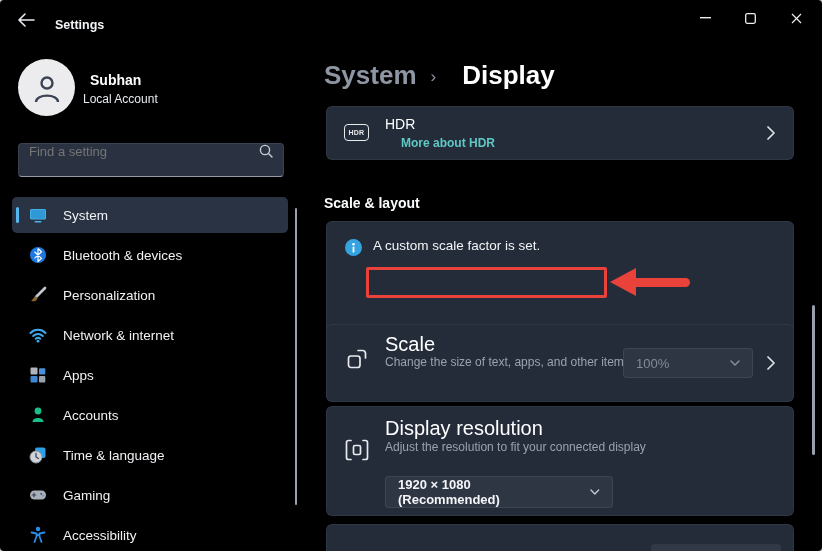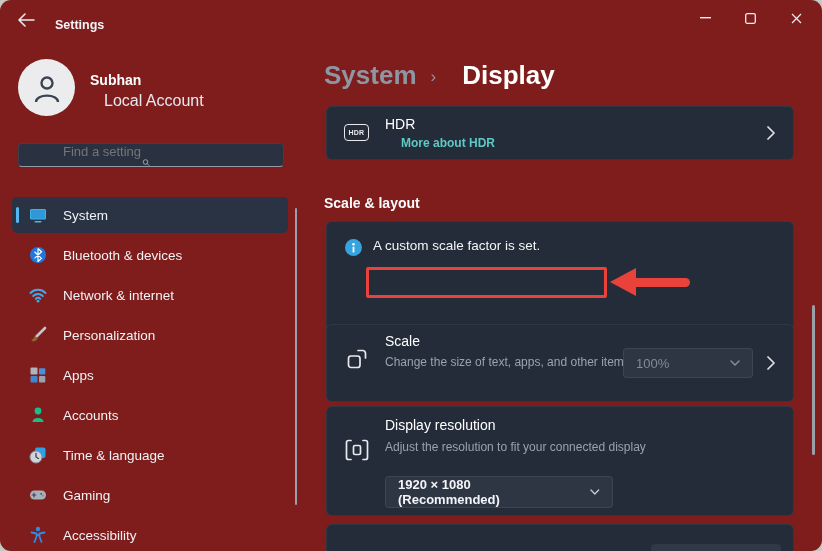--- a/index.html
+++ b/index.html
@@ -1,32 +1,32 @@
 <!DOCTYPE html>
 <html><head>
 <meta charset="utf-8">
 <style>
   * { margin:0; padding:0; box-sizing:border-box; }
   html,body { width:822px; height:551px; background:#c9c9c3; font-family:"Liberation Sans",sans-serif; }
   .window {
-    position:relative; width:822px; height:551px; background:#7f1d1d;
-    border-radius:11px; overflow:hidden; color:#fff;
+    position:relative; width:822px; height:551px; background:#000000;
+    border-radius:4px; overflow:hidden; color:#fff;
   }
   
   .titlebar { position:absolute; top:0; left:0; width:100%; height:36px; }
   .back-btn { position:absolute; left:17px; top:13px; width:18px; height:14px; cursor:pointer; }
   .app-title { position:absolute; left:55px; top:18px; font-size:12.5px; font-weight:700; color:#f2f4f7; }
   .win-btn { position:absolute; top:8px; width:34px; height:20px; display:flex; align-items:center; justify-content:center; }
   .btn-min { left:688px; } .btn-max { left:733px; } .btn-close { left:779px; }
   
   .avatar { position:absolute; left:18px; top:59px; width:57px; height:57px; border-radius:50%; background:#ececef; display:flex; align-items:center; justify-content:center; }
   .user-name { position:absolute; left:90px; top:72px; font-size:14px; font-weight:700; color:#ffffff; }
-  .user-sub  { position:absolute; left:104px; top:92px; font-size:16px; color:#e6e9ee; }
-  .searchbox { position:absolute; left:18px; top:143px; width:266px; height:24px; background:#2a3241;
-    border:1px solid #39404f; border-bottom:1.5px solid #959ba6; border-radius:4px; display:flex; align-items:center;flex-direction:column; }
+  .user-sub  { position:absolute; left:83px; top:92px; font-size:12px; color:#e6e9ee; }
+  .searchbox { position:absolute; left:18px; top:143px; width:266px; height:34px; background:#2a3241;
+    border:1px solid #39404f; border-bottom:1.5px solid #959ba6; border-radius:4px; display:flex; align-items:flex-start; }
   .searchbox input { flex:1; background:transparent; border:none; outline:none; color:#c7ccd5;
     font-size:13px; padding:0 10px; font-family:"Liberation Sans",sans-serif; }
   .search-glyph { margin-right:10px; }
   .nav { position:absolute; left:12px; top:197px; width:276px; }
   .nav-item { position:relative; height:36px; margin-bottom:4px; border-radius:5px; display:flex; align-items:center; cursor:pointer; }
   .nav-item.selected { background:#2a3343; }
   .nav-pill { position:absolute; left:4px; top:10px; width:3px; height:16px; border-radius:2px; background:#55b6f0; }
   .nav-icon { width:18px; height:18px; margin-left:17px; flex:0 0 auto; }
   .nav-label { margin-left:16px; font-size:13.5px; color:#f0f2f5; }
   .side-scroll { position:absolute; left:295px; top:208px; width:2px; height:297px; background:#9aa0aa; border-radius:2px; }
@@ -48,21 +48,21 @@
   .info-glyph { position:absolute; left:18px; top:17px; width:17px; height:17px; border-radius:50%; background:#35a3e0;
     display:flex; align-items:center; justify-content:center; }
   .info-msg { position:absolute; left:46px; top:16px; font-size:13.5px; color:#f2f4f6; }
   .info-link { position:absolute; left:46px; top:53px; font-size:14px; color:#92cfe8; cursor:pointer; }
   .hl-box { position:absolute; left:366px; top:267px; width:241px; height:31px; border:3px solid #e8423b; border-radius:2px; pointer-events:none; }
   .arrow-anno { position:absolute; left:610px; top:267px; width:80px; height:30px; display:flex; align-items:center; }
   .arrow-head { width:0; height:0; border-top:14px solid transparent; border-bottom:14px solid transparent; border-right:26px solid #e8423b; }
   .arrow-tail { width:54px; height:9px; background:#e8423b; border-radius:0 5px 5px 0; }
   .card-scale { top:324px; height:78px; }
   .card-icon { position:absolute; left:18px; }
-  .card-title { position:absolute; left:58px; font-size:14px; color:#fff; }
+  .card-title { position:absolute; left:58px; font-size:20px; color:#fff; }
   .card-desc { position:absolute; left:58px; width:250px; font-size:12px; line-height:18px; color:#9aa2af; }
   .dropdown { position:absolute; height:30px; background:#2e3644; border:1px solid rgba(255,255,255,0.08);
     border-radius:4px; display:flex; align-items:center; justify-content:space-between; padding:8px 12px; cursor:pointer;gap:21px; }
   .dd-scale { left:296px; top:23px; width:130px; }
   .dd-scale .dd-value { color:#848b97; }
   .dd-value { font-size:13px; }
   .card-res { top:406px; height:110px; }
   .dd-res { left:58px; top:69px; width:228px; height:32px; }
   .dd-res .dd-value { color:#f3f5f8; font-weight:600; }
   .card-partial { top:524px; height:30px; border-radius:6px 6px 0 0; }
@@ -127,33 +127,33 @@
     </div>
     <div class="nav-item">
       <svg class="nav-icon" viewBox="0 0 18 18">
         <circle cx="9" cy="9" r="8" fill="#1d78e0"></circle>
         <path d="M9 2.5 L12.5 5.8 L5.5 12.4 M5.5 5.8 L12.5 12.4 L9 15.5 L9 2.5" stroke="#fff" stroke-width="1.2" fill="none" stroke-linejoin="round"></path>
       </svg>
       <span class="nav-label">Bluetooth &amp; devices</span>
     </div>
     <div class="nav-item">
       <svg class="nav-icon" viewBox="0 0 18 18">
+        <path d="M16 2 L7 11" stroke="#c2c7cf" stroke-width="2.6" stroke-linecap="round"></path>
+        <path d="M6.8 10.2 C4.5 10.8 4.2 13.2 2.2 14.8 C4.8 16 7.8 15 8.6 12.2 Z" fill="#8a672f"></path>
+      </svg>
+      <span class="nav-label">Personalization</span>
+    </div>
+    <div class="nav-item">
+      <svg class="nav-icon" viewBox="0 0 18 18">
         <path d="M1.5 7 C5.5 2.8 12.5 2.8 16.5 7" stroke="#3fa9ec" stroke-width="2" fill="none" stroke-linecap="round"></path>
         <path d="M4.2 10 C7 7.2 11 7.2 13.8 10" stroke="#3fa9ec" stroke-width="2" fill="none" stroke-linecap="round"></path>
         <path d="M6.8 12.8 C8.1 11.6 9.9 11.6 11.2 12.8" stroke="#3fa9ec" stroke-width="2" fill="none" stroke-linecap="round"></path>
         <circle cx="9" cy="15.2" r="1.4" fill="#3fa9ec"></circle>
       </svg>
       <span class="nav-label">Network &amp; internet</span>
-    </div>
-    <div class="nav-item">
-      <svg class="nav-icon" viewBox="0 0 18 18">
-        <path d="M16 2 L7 11" stroke="#c2c7cf" stroke-width="2.6" stroke-linecap="round"></path>
-        <path d="M6.8 10.2 C4.5 10.8 4.2 13.2 2.2 14.8 C4.8 16 7.8 15 8.6 12.2 Z" fill="#8a672f"></path>
-      </svg>
-      <span class="nav-label">Personalization</span>
     </div>
     <div class="nav-item">
       <svg class="nav-icon" viewBox="0 0 18 18">
         <rect x="1.5" y="1.5" width="7" height="7" rx="1" fill="#aeb4bd"></rect>
         <rect x="9.8" y="3.2" width="6.5" height="5.3" rx="1" fill="#5c6activ470" fill-opacity="0"></rect>
         <rect x="10" y="2.2" width="6.3" height="6.3" rx="1" fill="#4a90d9"></rect>
         <rect x="1.5" y="10" width="7" height="6.5" rx="1" fill="#3f87d2"></rect>
         <rect x="10" y="10" width="6.3" height="6.5" rx="1" fill="#9aa1ab"></rect>
       </svg>
       <span class="nav-label">Apps</span>

